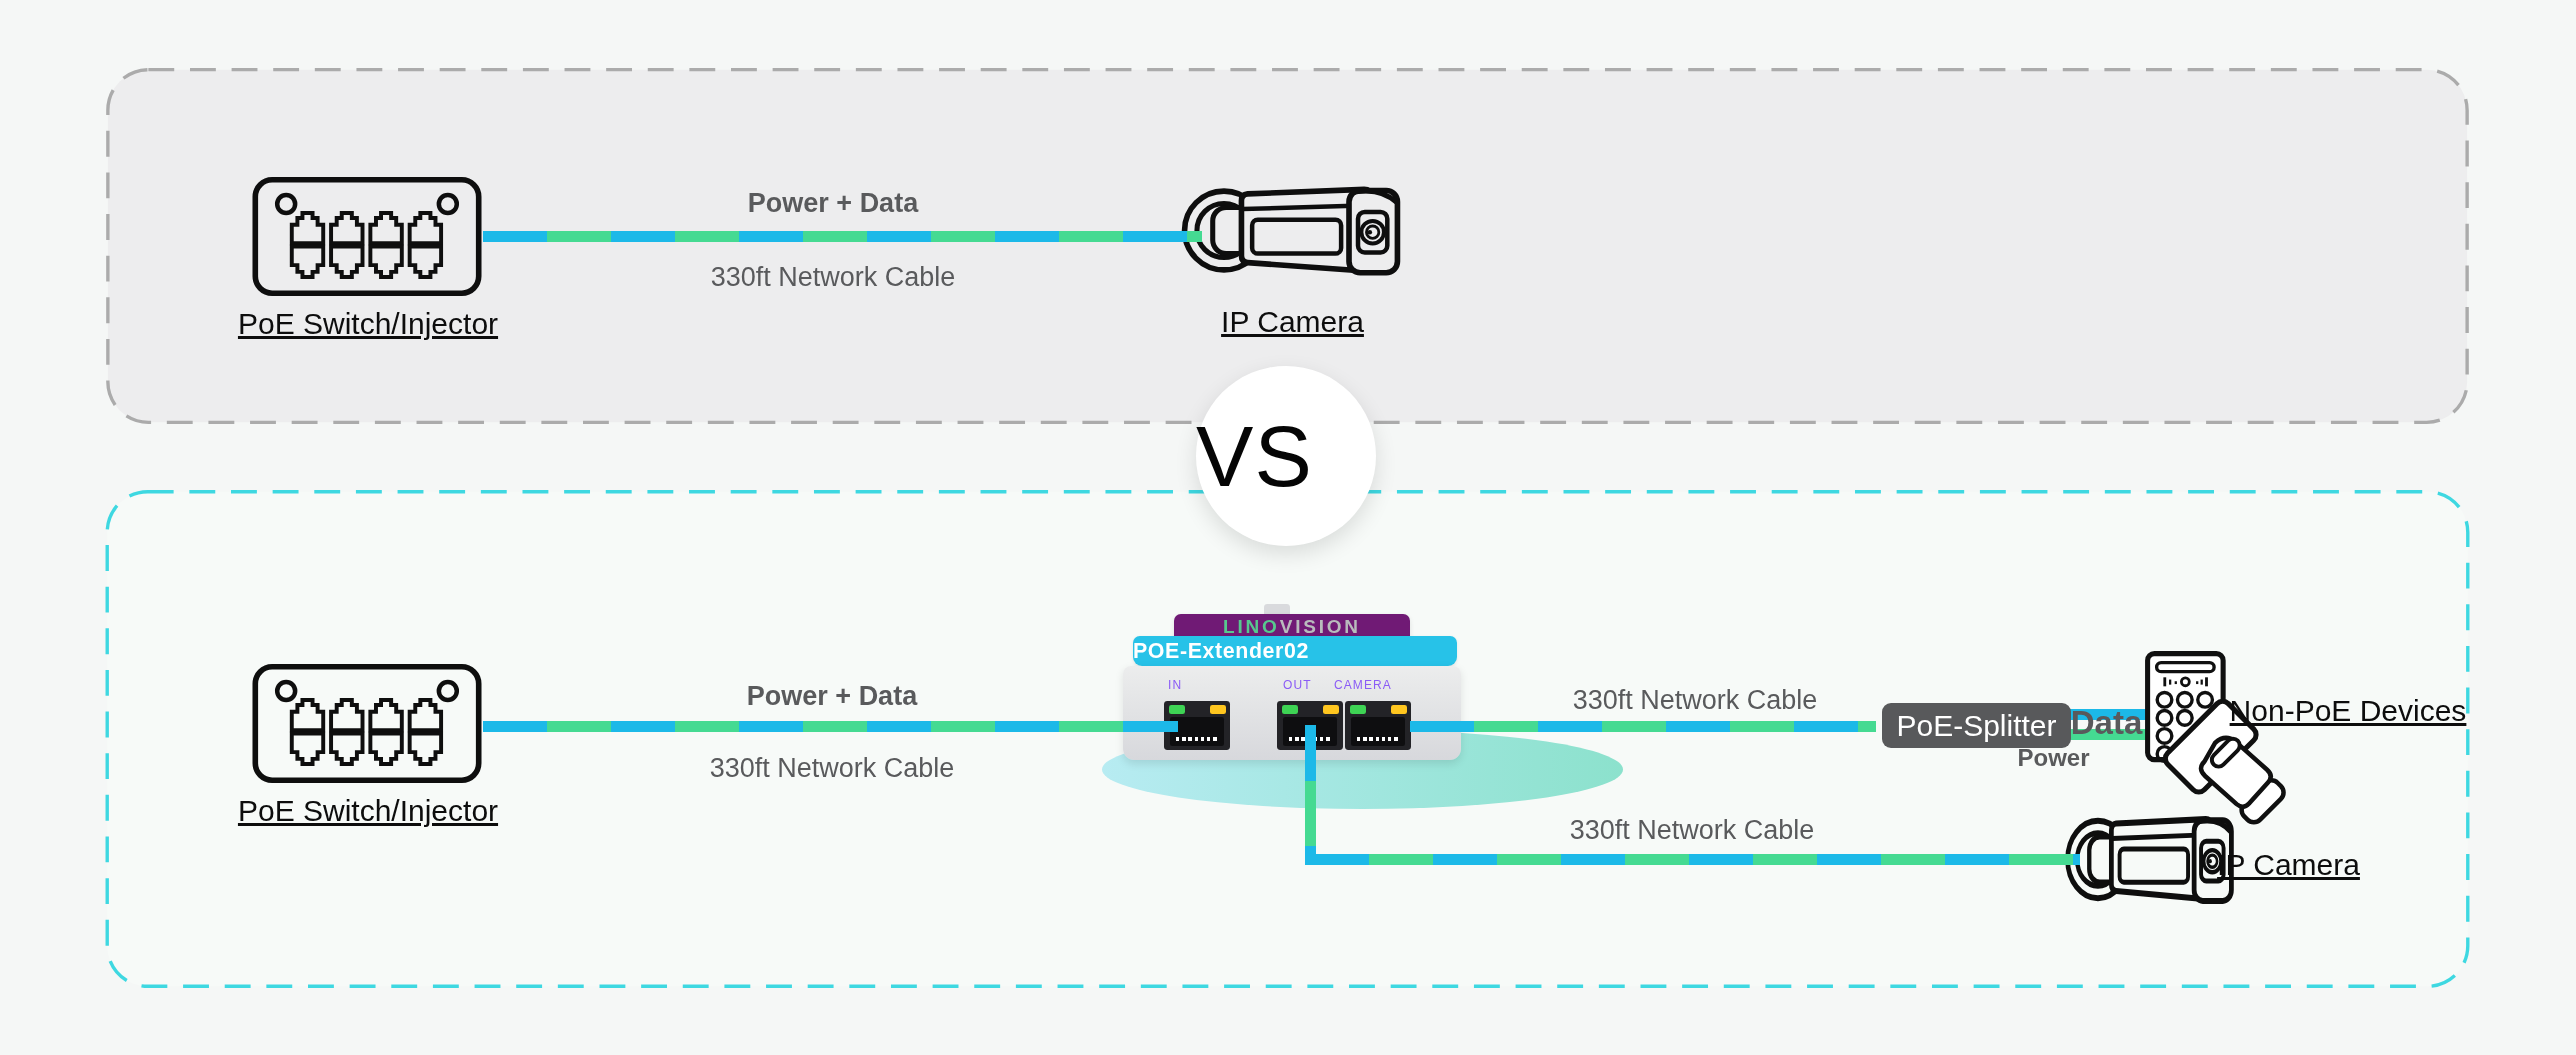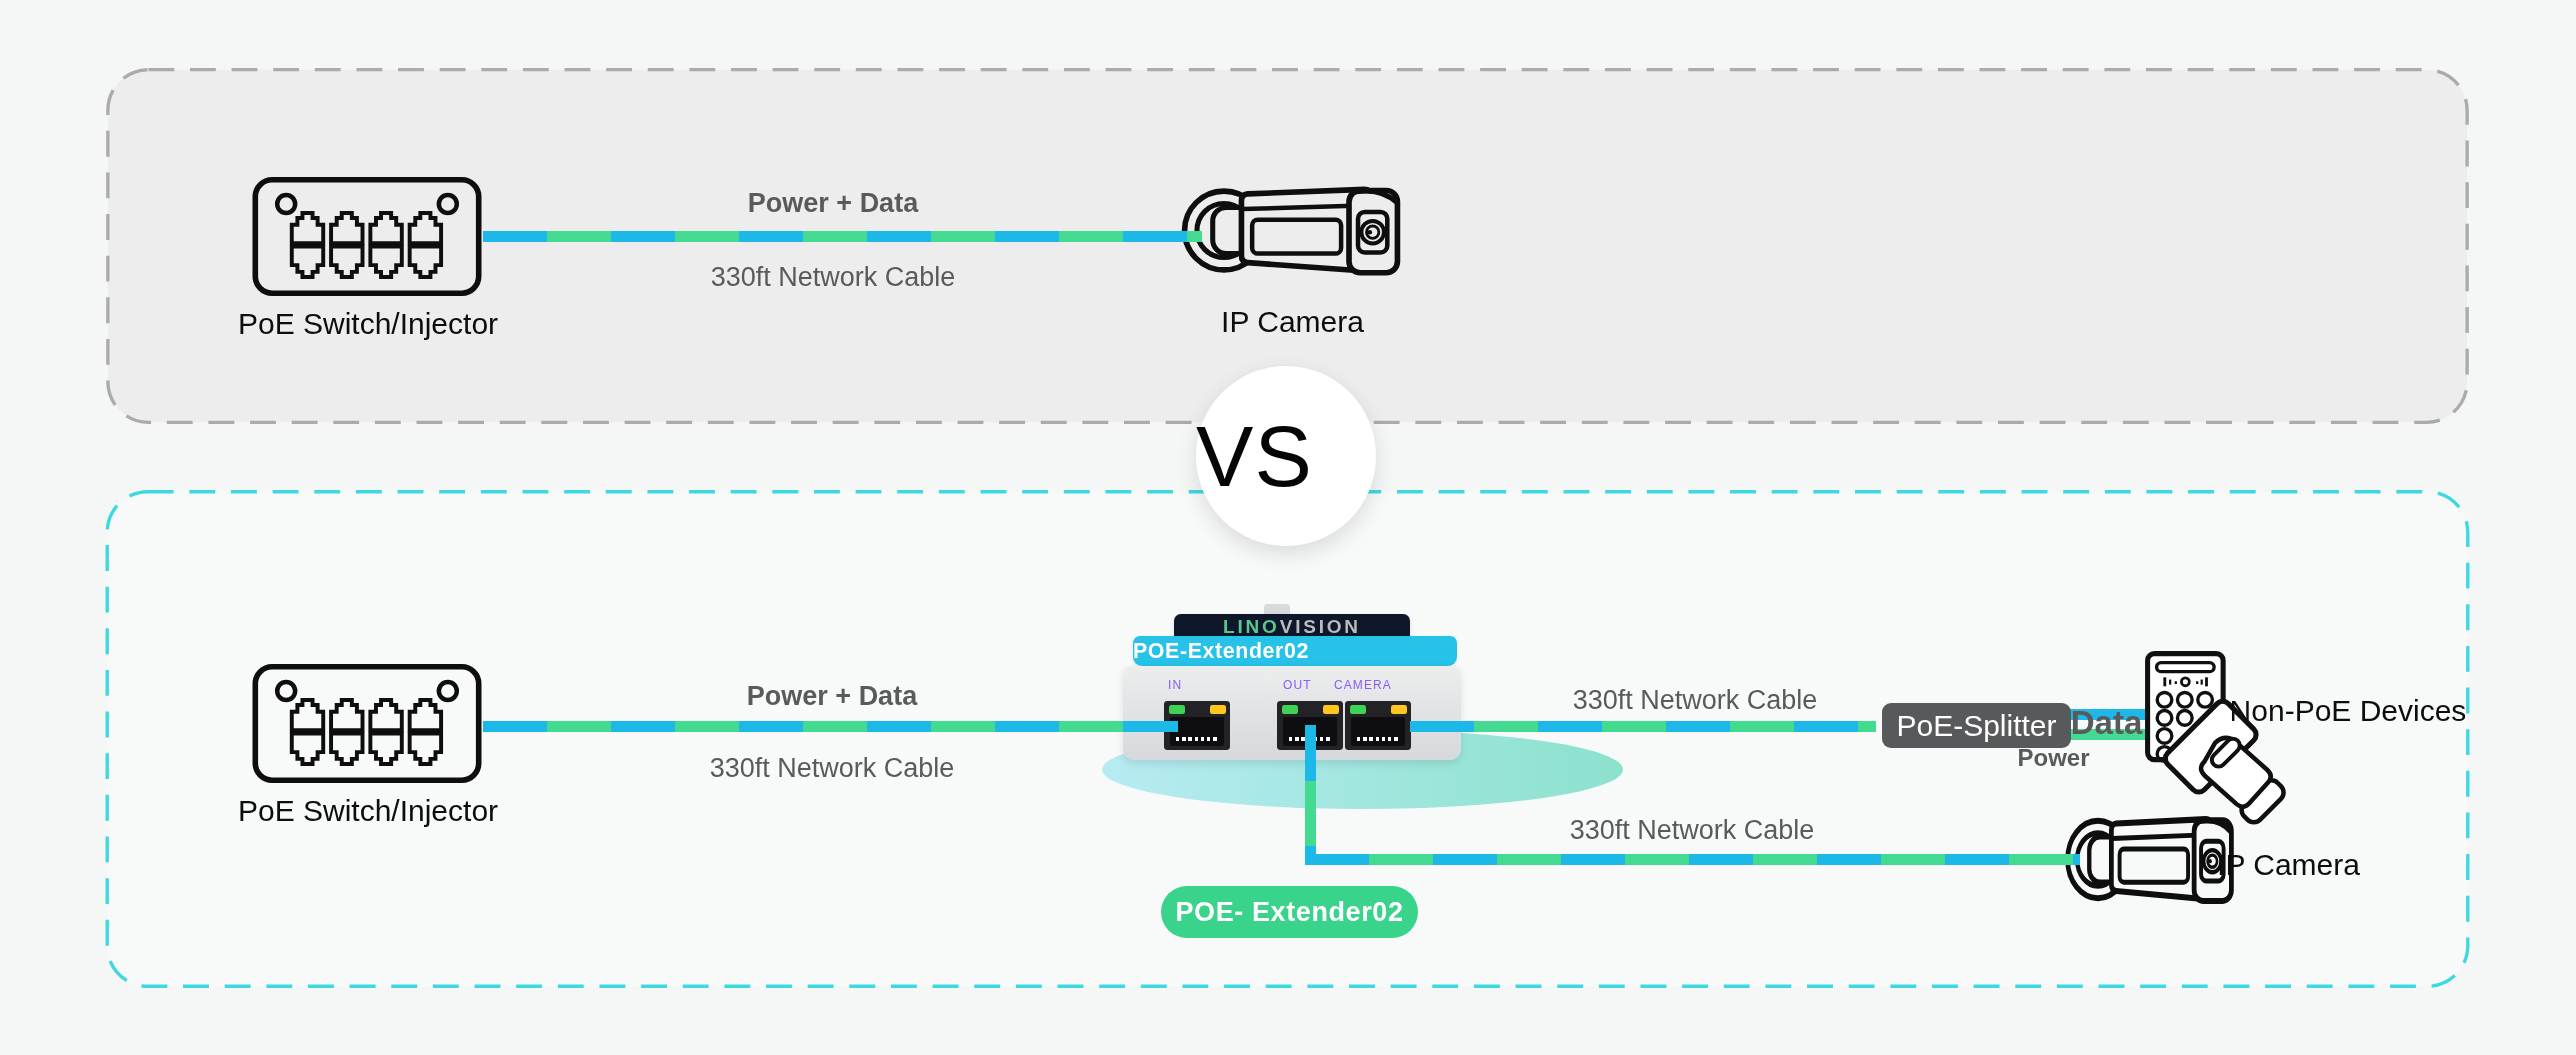--- a/index.html
+++ b/index.html
@@ -1,35 +1,35 @@
 <!DOCTYPE html>
 <html style="font-size:9px"><head>
 <meta charset="utf-8">
 <style>
   html,body{margin:0;padding:0;background:#f5f7f6;}
   #canvas{position:relative;width:2576px;height:1056px;background:#f5f7f6;overflow:hidden;
           font-family:"Liberation Sans", sans-serif;}
   svg.panel{position:absolute;z-index:0;}
-  .lbl{position:absolute;text-align:center;color:#0d0d0d;font-size:30px;z-index:3;}
+  .lbl{position:absolute;text-align:center;color:#0d0d0d;font-size:30px;z-index:3;text-decoration:underline;}
   .glbl{position:absolute;text-align:center;color:#595a5c;font-size:27px;z-index:3;}
   .glbl.bold{font-weight:bold;}
   .cable{position:absolute;height:11.3px;z-index:3;
          background:repeating-linear-gradient(90deg,#1cb9e8 0 64px,#45da92 64px 128px);}
   .solid-blue{position:absolute;height:11.3px;background:#1cb9e8;z-index:3;}
   .solid-green{position:absolute;height:11.3px;background:#45da92;z-index:3;}
   #cable-vert{position:absolute;left:1305px;top:725px;width:11.3px;height:140px;z-index:3;
          background:linear-gradient(180deg,#1cb9e8 0 56px,#45da92 56px 121px,#1cb9e8 121px 100%);}
   #vs-circle{position:absolute;left:1196px;top:366px;width:180px;height:180px;border-radius:50%;
          background:#ffffff;box-shadow:0 8px 22.5px rgba(0,0,0,.12);z-index:6;
          display:flex;align-items:center;justify-content:flex-start;font-size:86px;color:#050505;letter-spacing:1.1px;}
   
   #ext-glow{position:absolute;left:1102px;top:730px;width:521px;height:79px;border-radius:50%;
          background:linear-gradient(90deg,#ace9f1,#79ddc5);opacity:.85;z-index:1;}
   #ext-tab{position:absolute;left:1264px;top:604px;width:26px;height:14.6px;background:#d9dadd;border-radius:3.4px;z-index:1;}
-  #ext-plate{position:absolute;left:1174px;top:614px;width:236px;height:26.5px;background:#0f172a;border-radius:6.8px 6.8px 3.4px 3.4px;
+  #ext-plate{position:absolute;left:1174px;top:614px;width:236px;height:26.5px;background:#701a75;border-radius:6.8px 6.8px 3.4px 3.4px;
          box-shadow:0 2.3px 5.6px rgba(0,0,0,.10);z-index:2;display:flex;align-items:center;justify-content:center;
          font-size:19px;font-weight:bold;letter-spacing:2.8px;}
   #ext-plate .lino{color:#57c88e;} #ext-plate .vision{color:#b9bbbd;}
   #ext-band{position:absolute;left:1133px;top:636px;width:324px;height:30px;background:#27c2e8;border-radius:6.8px 6.8px 9px 9px;
          z-index:2;display:flex;align-items:center;color:#fff;font-size:21.4px;font-weight:bold;letter-spacing:0.6px;
          box-shadow:0 1.1px 3.4px rgba(0,0,0,.08);}
   #ext-front{position:absolute;left:1123px;top:666px;width:338px;height:94px;border-radius:8px 8px 11.3px 11.3px;
          background:linear-gradient(180deg,#eceded,#d7d8dc);box-shadow:0 3.4px 8px rgba(0,0,0,.10);z-index:2;}
   .portlbl{position:absolute;top:675px;height:21.4px;line-height:21.4px;text-align:left;color:#8b5cf6;
          font-size:12px;letter-spacing:1.1px;z-index:3;}
@@ -149,23 +149,20 @@
     <span class="led-r"></span>
     <span class="jack"></span>
     <span class="pins"></span>
   </div>
   <div class="port" style="left:1345px">
     <span class="led-l"></span>
     <span class="led-r"></span>
     <span class="jack"></span>
     <span class="pins"></span>
   </div>
-  <div id="badge">
-    <span>POE- Extender02</span>
-  </div>
 
   <div class="cable" style="left:1410px;top:721px;width:466px"></div>
   <div class="glbl" style="left:1526px;top:685px;width:338px">330ft Network Cable</div>
 
   <div id="cable-vert"></div>
   <div class="cable" style="left:1305px;top:854px;width:775px"></div>
   <div class="glbl" style="left:1523px;top:815px;width:338px">330ft Network Cable</div>
 
   <div id="splitter">
     <span>PoE-Splitter</span>

